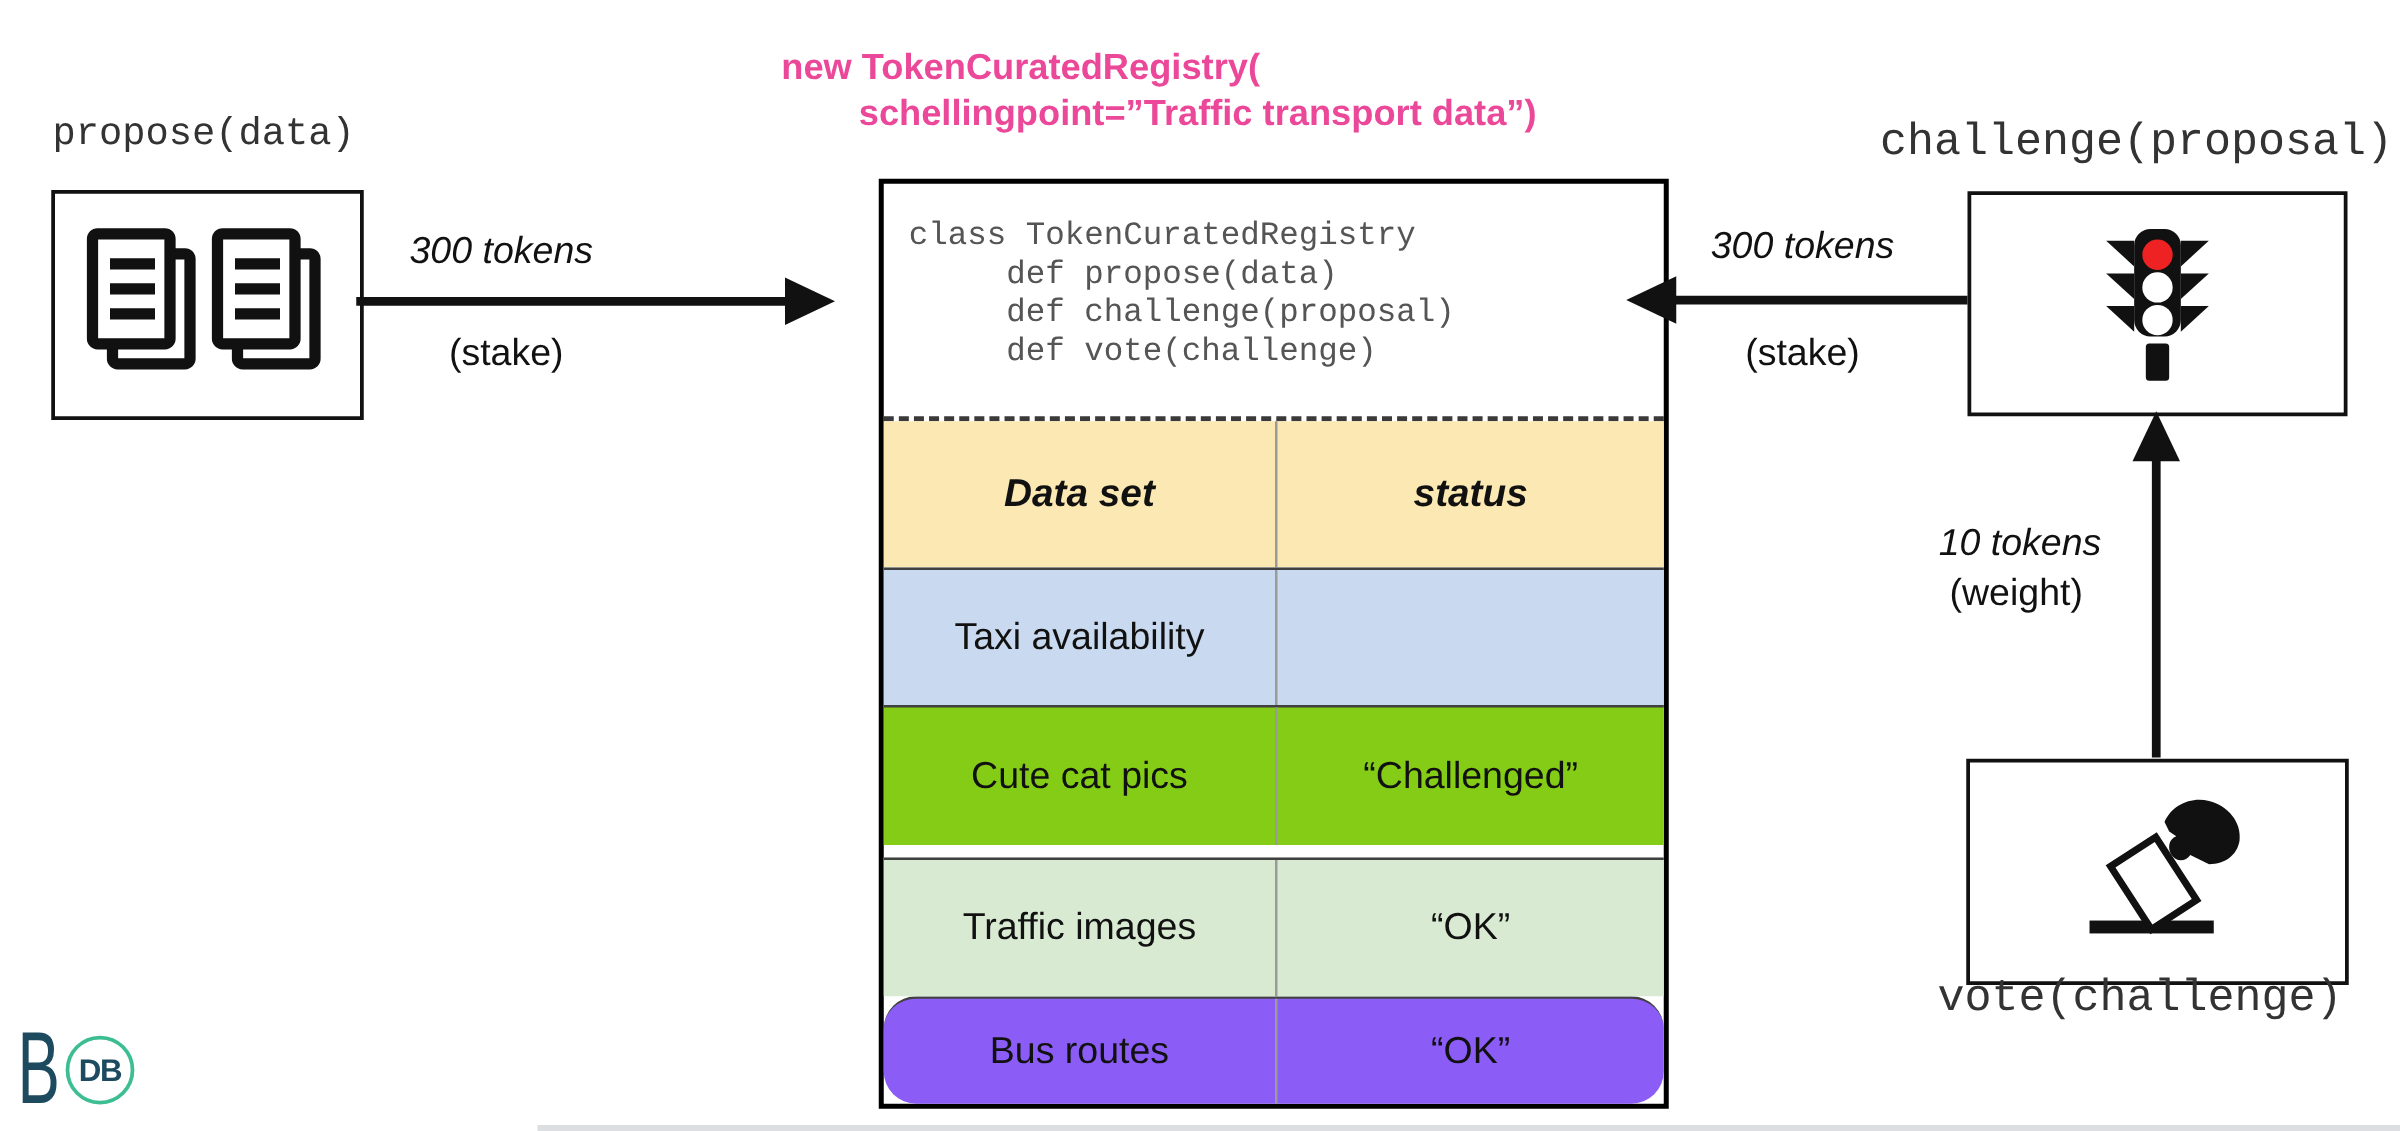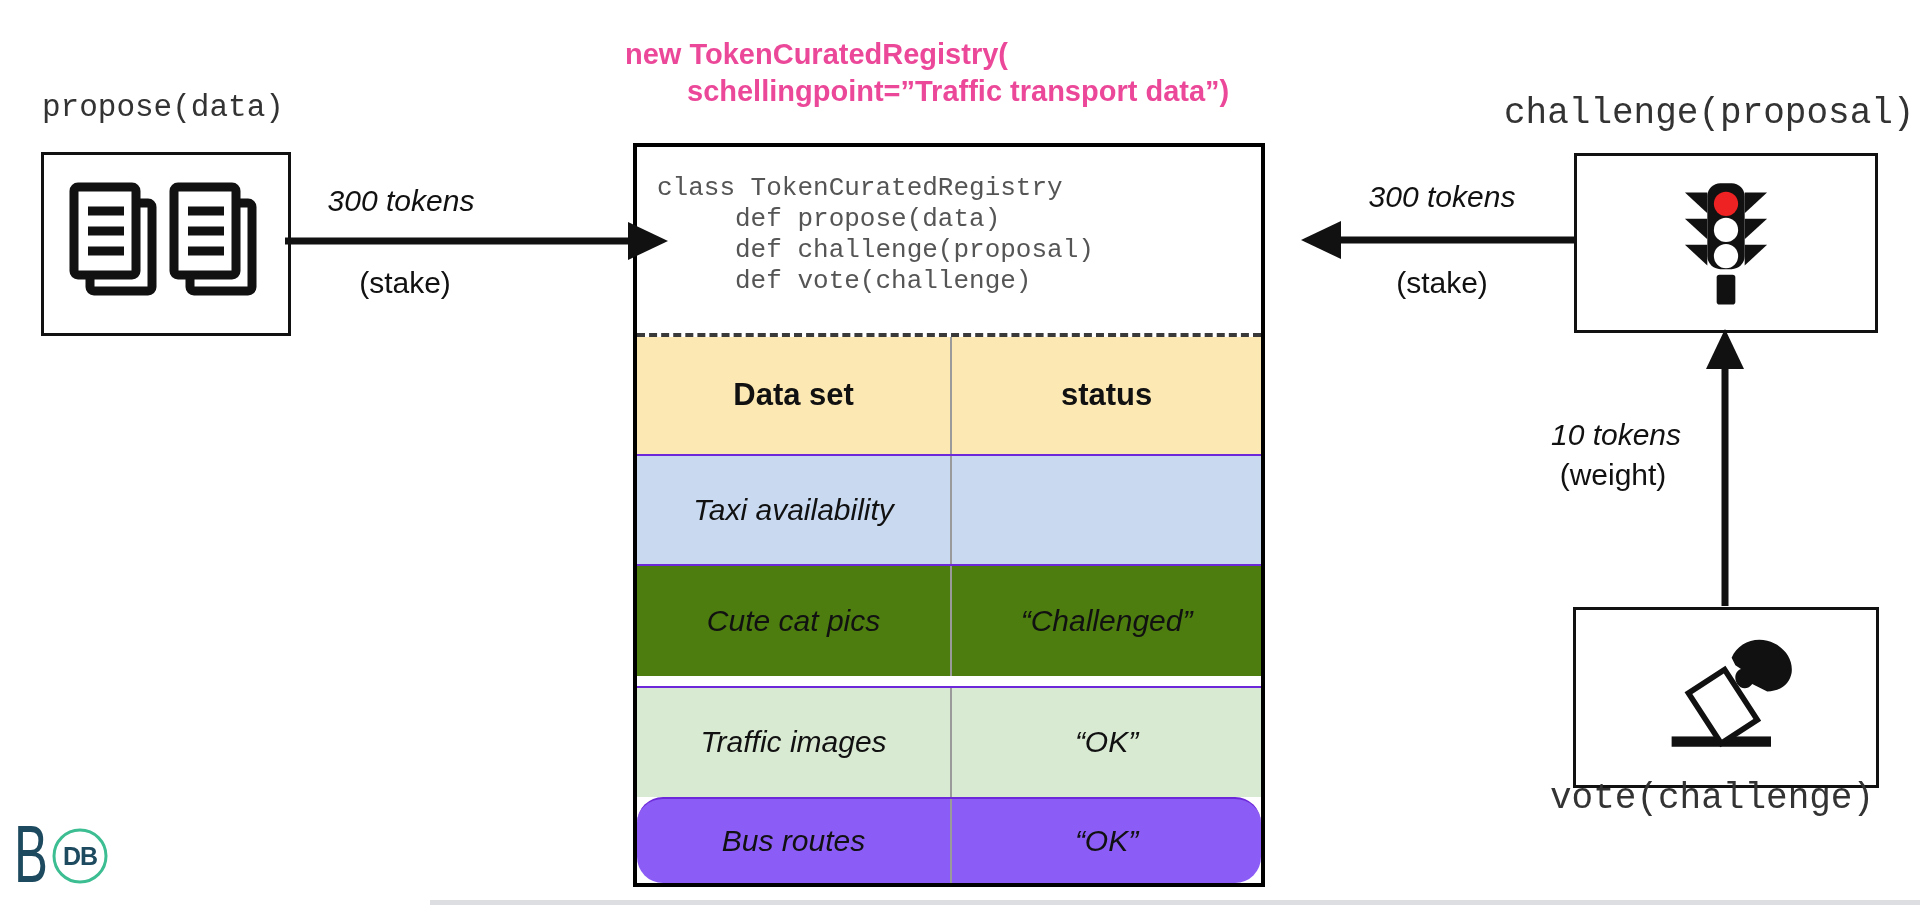--- a/index.html
+++ b/index.html
@@ -9,34 +9,34 @@
   
   .mono{font-family:"Liberation Mono","DejaVu Sans Mono",monospace;color:#333;white-space:pre;}
   .mono-label-sm{font-size:31px;}
   .mono-label-lg{font-size:36px;}
   .flow-amount{font-style:italic;font-size:30px;text-align:center;color:#111;}
   .flow-note{font-size:30px;text-align:center;color:#111;}
   .diagram-title{font-weight:bold;font-size:29px;line-height:37px;color:#ec4899;}
   .diagram-title .line2{padding-left:62px;}
   
   .node-box{border:3px solid #111;background:#fff;display:flex;align-items:center;justify-content:center;}
-  #registry-box{left:633px;top:143px;width:632px;height:744px;border:4px solid #000;background:#fff;box-sizing:border-box;}
+  #registry-box{left:703px;top:143px;width:632px;height:744px;border:4px solid #000;background:#fff;box-sizing:border-box;}
   #registry-code{left:20px;top:26px;font-family:"Liberation Mono","DejaVu Sans Mono",monospace;
                  font-size:26px;line-height:31px;color:#555;}
   #registry-code div{white-space:pre;}
   
   .tcr-table{position:absolute;left:0;right:0;top:186px;bottom:0;
              border-top:4px dashed #3a3a3a;display:flex;flex-direction:column;}
   .trow{display:flex;flex:113 1 0;}
-  .trow:nth-child(1){flex:121 1 0;}
+  .trow:nth-child(1){flex:121 1 0;font-style:italic;}
   .trow:nth-child(2){flex:112 1 0;}
   .trow:nth-child(3){flex:114 1 0;}
   .trow:nth-child(4){flex:113 1 0;}
   .trow:nth-child(5){flex:87 1 0;}
-  .trow + .trow{border-top:2px solid #6d28d9;font-style:italic;}
+  .trow + .trow{border-top:2px solid #404040;}
   .tcell{display:flex;align-items:center;justify-content:center;font-size:30px;color:#111;}
   .tcell.c-left{width:50.5%;border-right:2px solid #9a9a9a;box-sizing:border-box;}
   .tcell.c-right{width:49.5%;}
   .thead .tcell{font-weight:bold;font-size:31px;}
   
   #arrows{left:0;top:0;pointer-events:none;}
   
   #slide-bottom-edge{left:430px;top:900px;width:1490px;height:5px;background:#dcdee1;}
 </style>
 </head>
@@ -84,21 +84,21 @@
   </div>
 
   <div class="tcr-table">
     <div class="trow thead" style="background: rgb(252, 232, 178);">
       <div class="tcell c-left">Data set</div>
       <div class="tcell c-right">status</div>
     </div>
     <div class="trow" style="background: rgb(201, 218, 240);">
       <div class="tcell c-left">Taxi availability</div>
     </div>
-    <div class="trow" style="background: #4d7c0f;">
+    <div class="trow" style="background: #84cc16;">
       <div class="tcell c-left">Cute cat pics</div>
       <div class="tcell c-right">“Challenged”</div>
     </div>
     <div class="trow" style="background: rgb(217, 234, 211); margin-top: 10px;">
       <div class="tcell c-left">Traffic images</div>
       <div class="tcell c-right">“OK”</div>
     </div>
     <div class="trow" style="background: #8b5cf6; border-radius: 26px;">
       <div class="tcell c-left">Bus routes</div>
       <div class="tcell c-right">“OK”</div>

